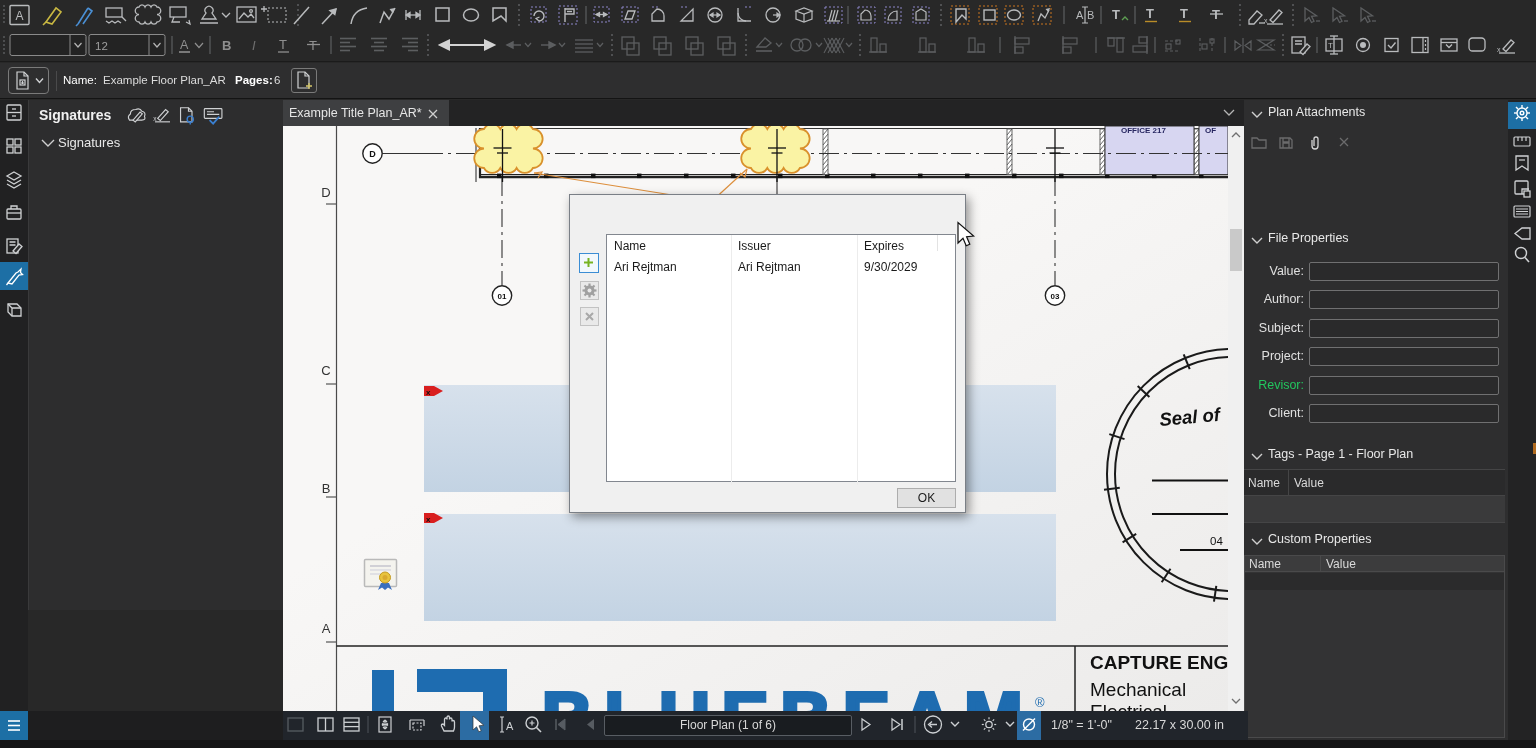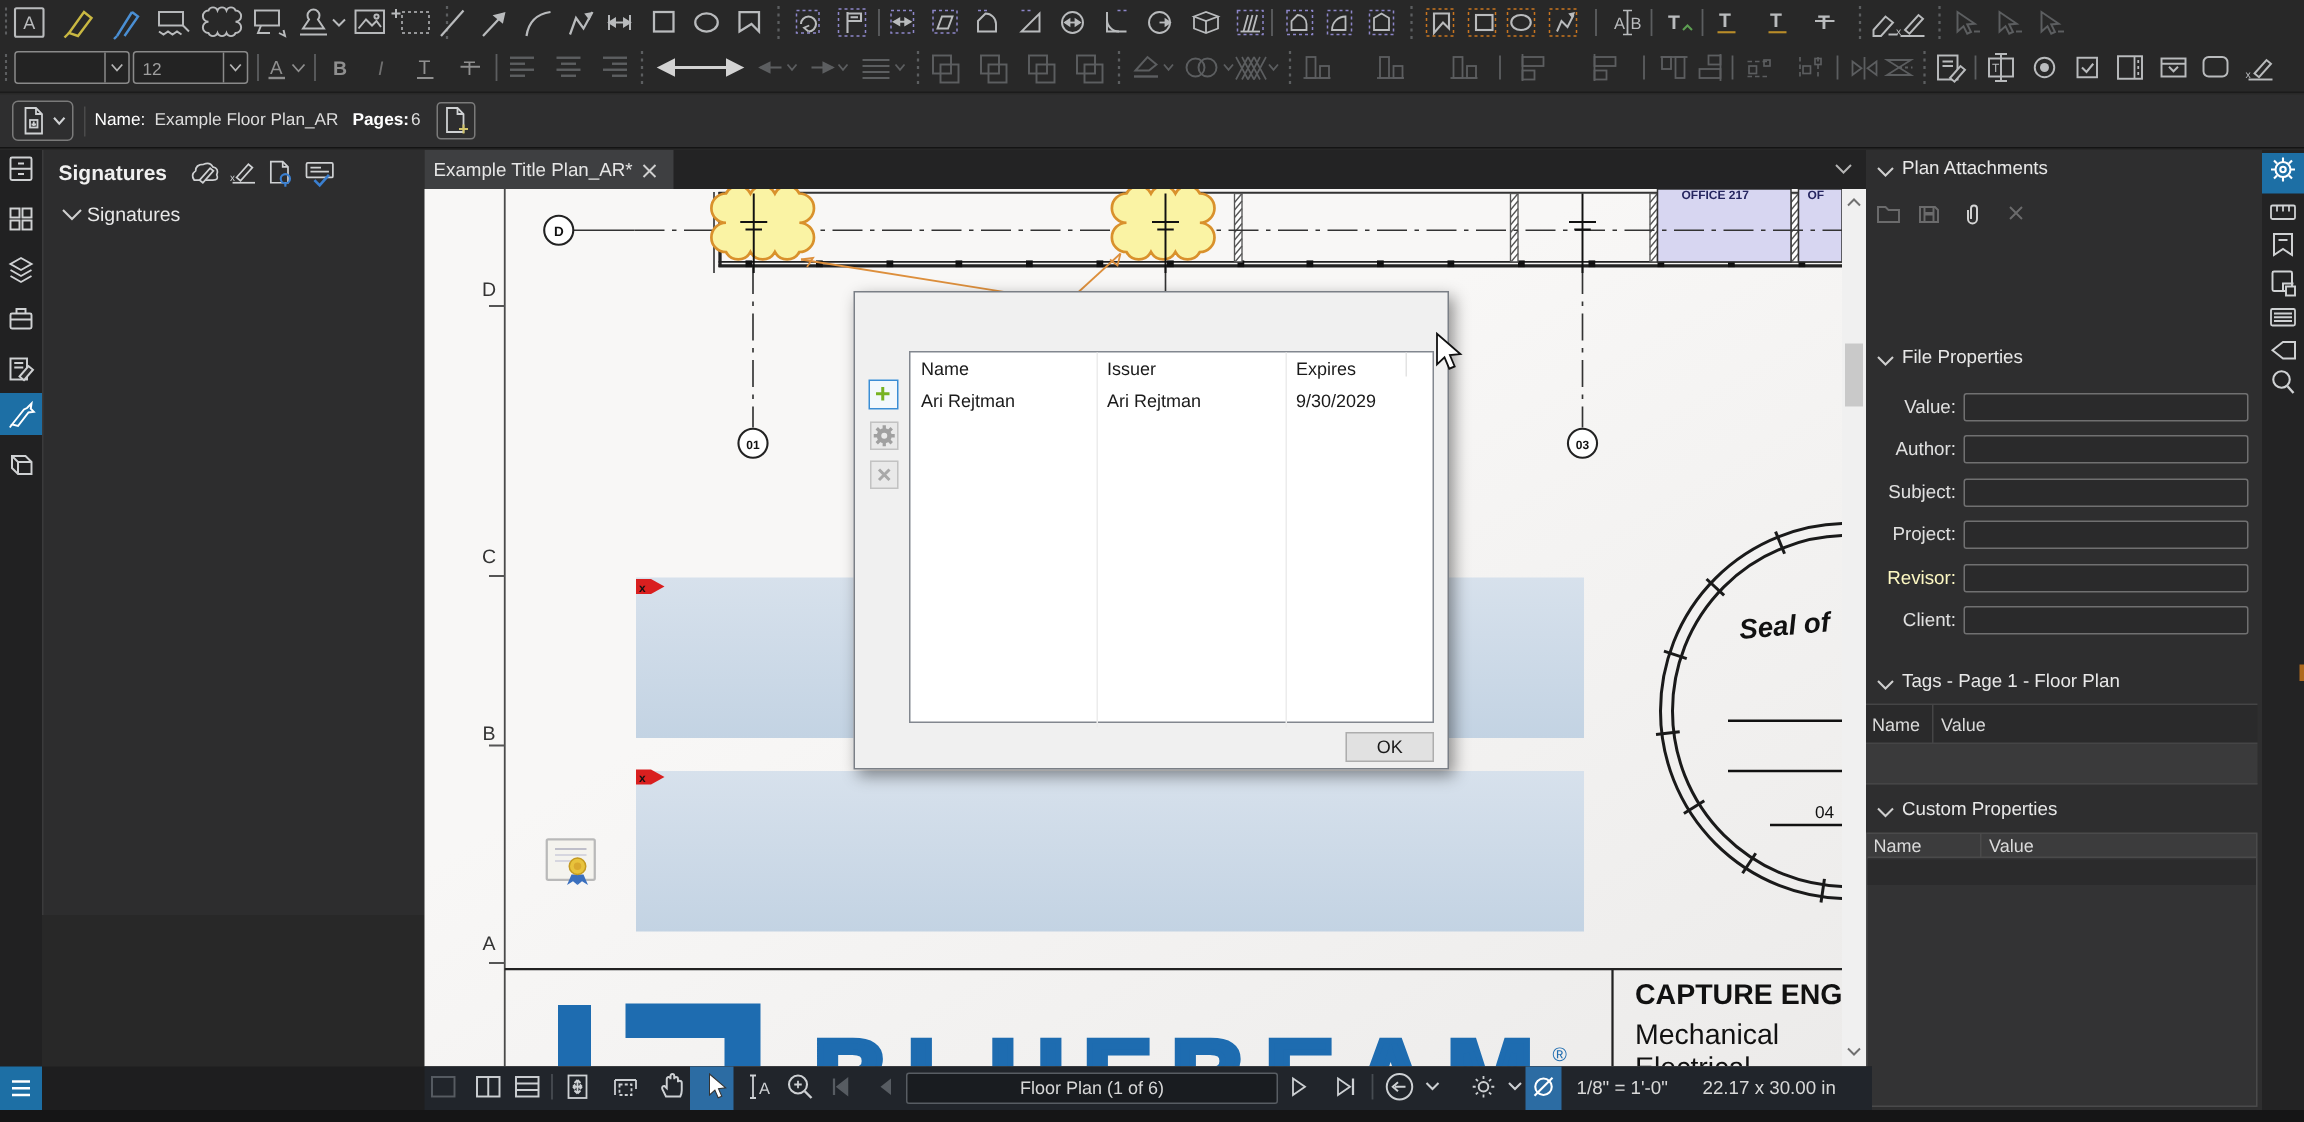--- a/index.html
+++ b/index.html
@@ -676,21 +676,21 @@
     </svg>
   <span class="abs" style="left:24px;top:131px;font-size:12.5px;color:#e8e8e8">File Properties</span>
   <span class="abs" style="right:204px;top:164px;font-size:12.5px;color:#e0e0e0">Value:</span>
     <div class="abs" style="left:65px;top:162px;width:190px;height:19px;background:#2a2a2b;border:1px solid #707071;border-radius:2px"></div>
     <span class="abs" style="right:204px;top:192px;font-size:12.5px;color:#e0e0e0">Author:</span>
     <div class="abs" style="left:65px;top:190px;width:190px;height:19px;background:#2a2a2b;border:1px solid #707071;border-radius:2px"></div>
     <span class="abs" style="right:204px;top:221px;font-size:12.5px;color:#e0e0e0">Subject:</span>
     <div class="abs" style="left:65px;top:219px;width:190px;height:19px;background:#2a2a2b;border:1px solid #707071;border-radius:2px"></div>
     <span class="abs" style="right:204px;top:249px;font-size:12.5px;color:#e0e0e0">Project:</span>
     <div class="abs" style="left:65px;top:247px;width:190px;height:19px;background:#2a2a2b;border:1px solid #707071;border-radius:2px"></div>
-    <span class="abs" style="right:204px;top:278px;font-size:12.5px;color:#fef9c3">Revisor:</span>
+    <span class="abs" style="right:204px;top:278px;font-size:12.5px;color:#22c55e">Revisor:</span>
     <div class="abs" style="left:65px;top:276px;width:190px;height:19px;background:#2a2a2b;border:1px solid #707071;border-radius:2px"></div>
     <span class="abs" style="right:204px;top:306px;font-size:12.5px;color:#e0e0e0">Client:</span>
     <div class="abs" style="left:65px;top:304px;width:190px;height:19px;background:#2a2a2b;border:1px solid #707071;border-radius:2px"></div>
   <svg class="abs" style="left:6px;top:351px" width="14" height="12">
       <path d="M2 3 l5 5 5 -5" fill="none" stroke="#cfcfcf" stroke-width="1.4"></path>
     </svg>
   <span class="abs" style="left:24px;top:347px;font-size:12.5px;color:#e8e8e8">Tags - Page 1 - Floor Plan</span>
   <div class="abs" style="left:0;top:369px;width:261px;height:27px;background:#2a2a2b;border-top:1px solid #454546;border-bottom:1px solid #454546">
     <span class="abs" style="left:4px;top:6px;font-size:12px;color:#dadada">Name</span>
     <div class="abs" style="left:44px;top:0;width:1px;height:26px;background:#454546"></div>

